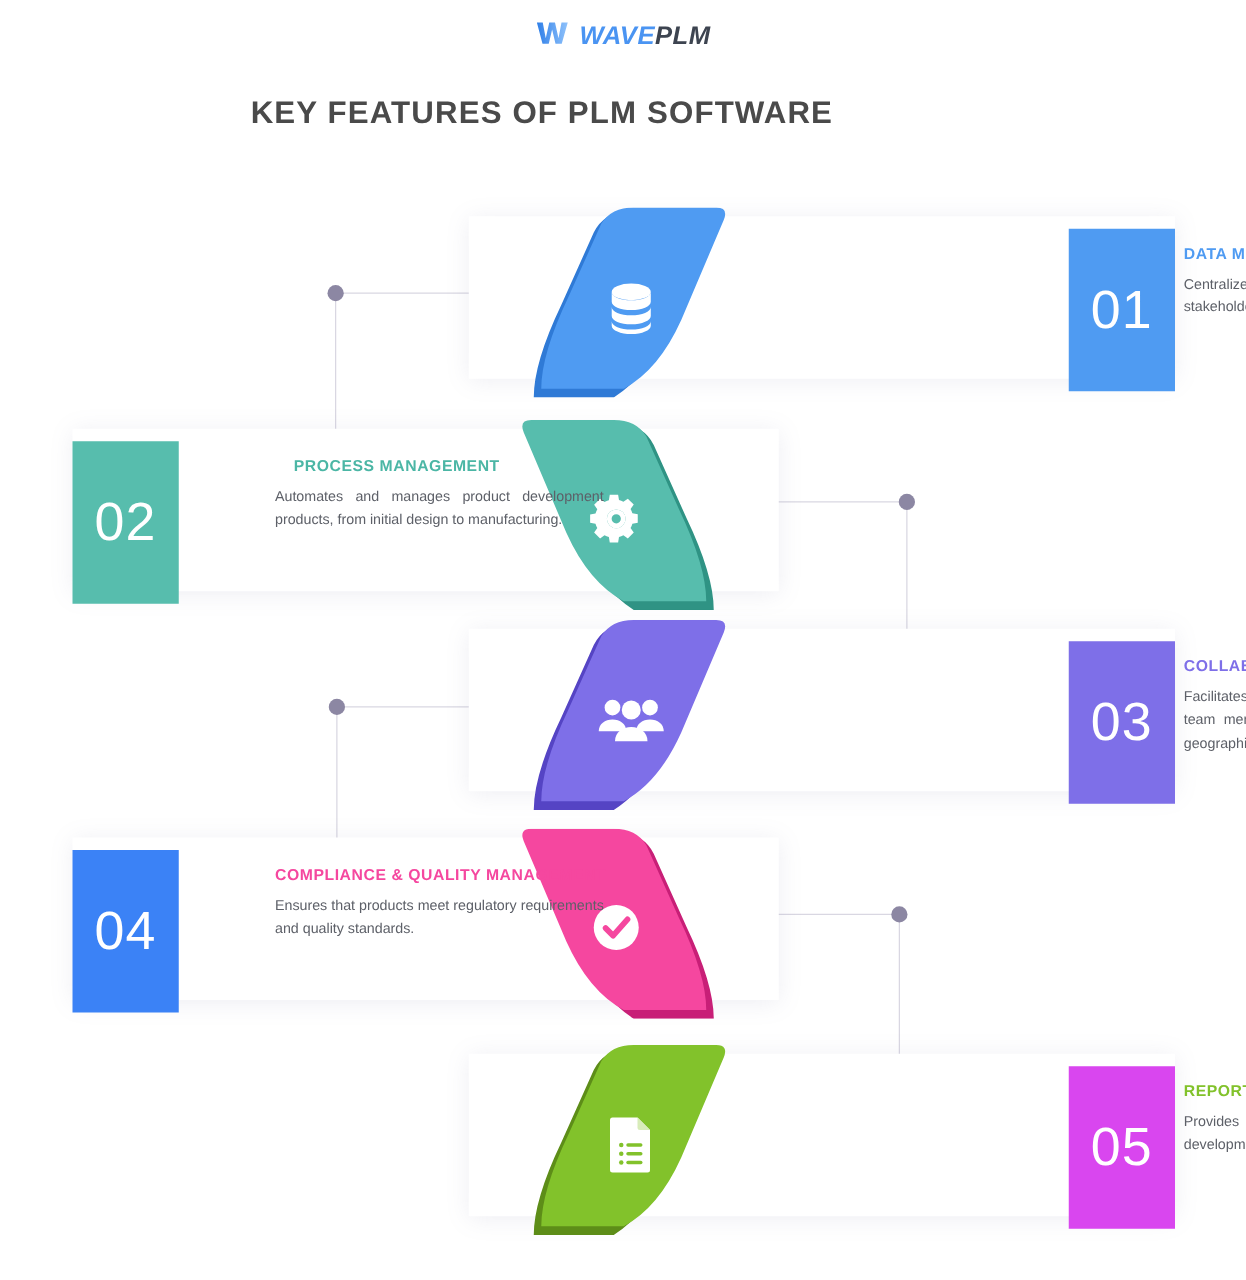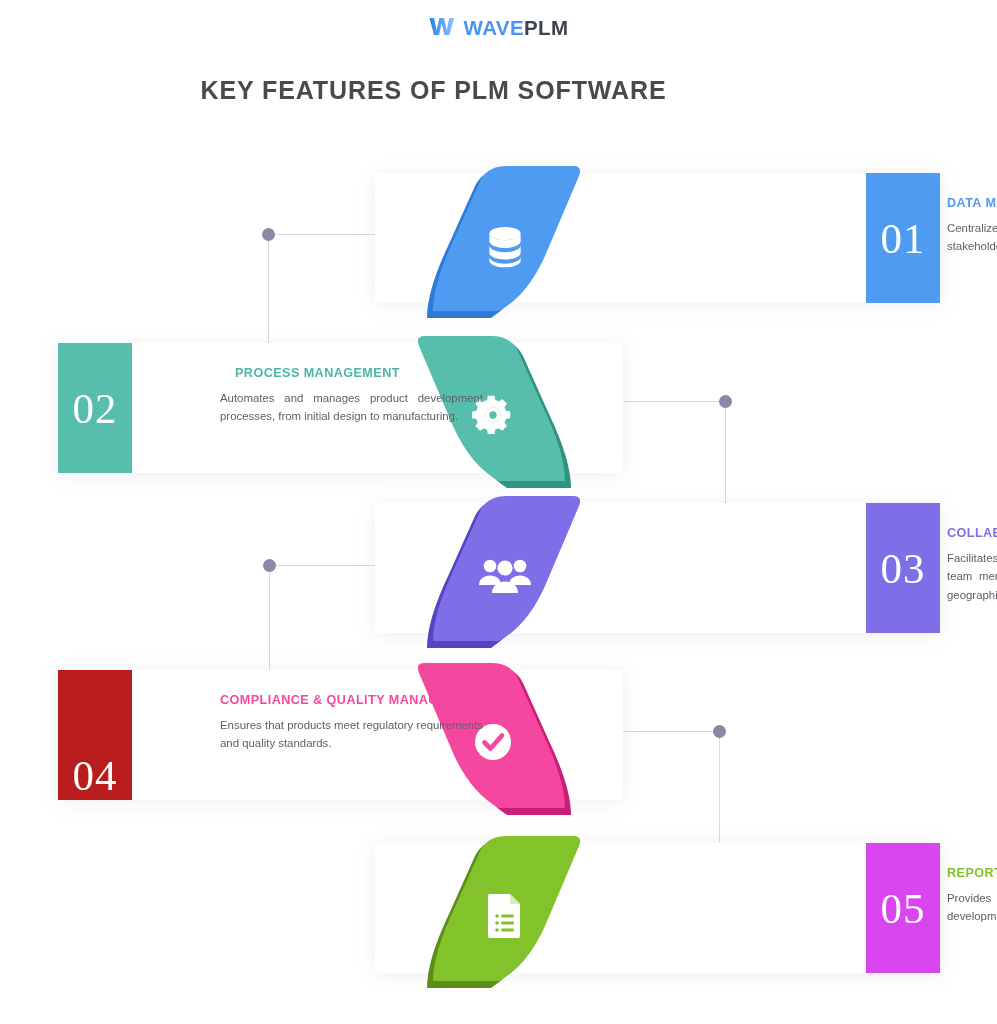--- a/index.html
+++ b/index.html
@@ -21,20 +21,21 @@
 
   
   .logo {
     position: absolute;
     left: 0; top: 17px;
     width: 997px;
     display: flex;
     align-items: center;
     justify-content: center;
     gap: 9px;
+    font-style: italic;
   }
   .logo-mark { display: block; }
   .logo-text {
     font-size: 20.5px;
     font-weight: bold;
     letter-spacing: 0.4px;
     line-height: 1;
     white-space: nowrap;
   }
   .logo-wave { color: #4a94f2; }
@@ -77,31 +78,30 @@
     left: 0; top: 0;
     width: 100%;
     height: 130px;
     background: #ffffff;
     box-shadow: 0 2px 18px rgba(120,120,160,0.13);
   }
 
   
   .numblock {
     position: absolute;
-    top: 0;
-    width: 74px;
+    top: 10px;
+    width: 85px;
     height: 130px;
     display: flex;
     align-items: center;
     justify-content: center;
     color: #ffffff;
     font-size: 43px;
     font-weight: 300;
     letter-spacing: 1px;
-    font-family: Liberation Serif, serif;
   }
   .row.right .numblock { right: 0; }
   .row.left  .numblock { left: 0; }
 
   
   .shape-wrap {
     position: absolute;
     top: -7px;
     width: 190px;
     height: 152px;
@@ -224,21 +224,21 @@
       <div class="shape-icon">
         <svg width="48" height="48" viewBox="0 0 48 48" style="margin-left:6px;margin-top:6px;">
           <path fill="#ffffff" d="M24 16.5a7.5 7.5 0 100 15 7.5 7.5 0 000-15zm0 11.2a3.7 3.7 0 110-7.4 3.7 3.7 0 010 7.4z"></path>
           <path fill="#ffffff" d="M43 21.3l-3.9-.6a15.6 15.6 0 00-1.6-3.8l2.3-3.2a1.4 1.4 0 00-.15-1.8l-3.5-3.5a1.4 1.4 0 00-1.8-.15l-3.2 2.3a15.6 15.6 0 00-3.8-1.6L26.7 5a1.4 1.4 0 00-1.4-1.2h-4.9A1.4 1.4 0 0019 5l-.6 3.9a15.6 15.6 0 00-3.8 1.6l-3.2-2.3a1.4 1.4 0 00-1.8.15l-3.5 3.5a1.4 1.4 0 00-.15 1.8l2.3 3.2a15.6 15.6 0 00-1.6 3.8L3 21.3a1.4 1.4 0 00-1.2 1.4v4.9A1.4 1.4 0 003 29l3.9.6a15.6 15.6 0 001.6 3.8l-2.3 3.2a1.4 1.4 0 00.15 1.8l3.5 3.5a1.4 1.4 0 001.8.15l3.2-2.3a15.6 15.6 0 003.8 1.6l.6 3.9a1.4 1.4 0 001.4 1.2h4.9a1.4 1.4 0 001.4-1.2l.6-3.9a15.6 15.6 0 003.8-1.6l3.2 2.3a1.4 1.4 0 001.8-.15l3.5-3.5a1.4 1.4 0 00.15-1.8l-2.3-3.2a15.6 15.6 0 001.6-3.8l3.9-.6a1.4 1.4 0 001.2-1.4v-4.9A1.4 1.4 0 0043 21.3z" opacity="0"></path>
           <path fill="#ffffff" d="M41.2 20.4l-4.3-.7a13.7 13.7 0 00-1.45-3.5l2.55-3.55-4.75-4.75-3.55 2.55a13.7 13.7 0 00-3.5-1.45L25.5 4.8h-6.7l-.7 4.3a13.7 13.7 0 00-3.5 1.45L11.05 8l-4.75 4.75 2.55 3.55a13.7 13.7 0 00-1.45 3.5l-4.3.7v6.7l4.3.7a13.7 13.7 0 001.45 3.5L6.3 35l4.75 4.75 3.55-2.55a13.7 13.7 0 003.5 1.45l.7 4.3h6.7l.7-4.3a13.7 13.7 0 003.5-1.45l3.55 2.55L38 35l-2.55-3.55a13.7 13.7 0 001.45-3.5l4.3-.7zM24 31.5a7.5 7.5 0 110-15 7.5 7.5 0 010 15z"></path>
         </svg>
       </div>
     </div>
     <div class="textarea">
       <div class="card-title" style="color:#4bb6a5;padding-left:15px;">PROCESS MANAGEMENT</div>
-      <div class="card-desc">Automates and manages product development processes, from initial design to manufacturing.</div>
+      <div class="card-desc">Automates and manages product development products, from initial design to manufacturing.</div>
     </div>
   </div>
 
   <div class="row right" style="left:375px; top:503px; width:565px;">
     <div class="card"></div>
     <div class="numblock" style="background:#7e6fe8;">
         <span>03</span>
       </div>
     <div class="shape-wrap">
       <svg width="190" height="152" viewBox="0 0 190 152">
@@ -257,21 +257,21 @@
       </div>
     </div>
     <div class="textarea">
       <div class="card-title" style="color:#7e6fe8;">COLLABORATION TOOLS</div>
       <div class="card-desc">Facilitates communication and collaboration among team members across different departments and geographies.</div>
     </div>
   </div>
 
   <div class="row left" style="left:58px; top:670px; width:565px;">
     <div class="card"></div>
-    <div class="numblock" style="background:#b91c1c;align-items:flex-end;">
+    <div class="numblock" style="background:#3b82f6;">
         <span>04</span>
       </div>
     <div class="shape-wrap">
       <svg width="190" height="152" viewBox="0 0 190 152">
         <g transform="translate(190,0) scale(-1,1)">
           <path d="M14 152 Q14 124 36 78 L62 20 Q70 4 88 4 L152 4 Q162 4 158 14 L124 94 Q106 134 78 152 Z" fill="#c81f77"></path>
           <path d="M20 145 Q20 117 42 71 L68 13 Q76 0 94 0 L160 0 Q170 0 166 10 L132 90 Q114 130 86 145 Z" fill="#f5479f"></path>
         </g>
       </svg>
       <div class="shape-icon">

